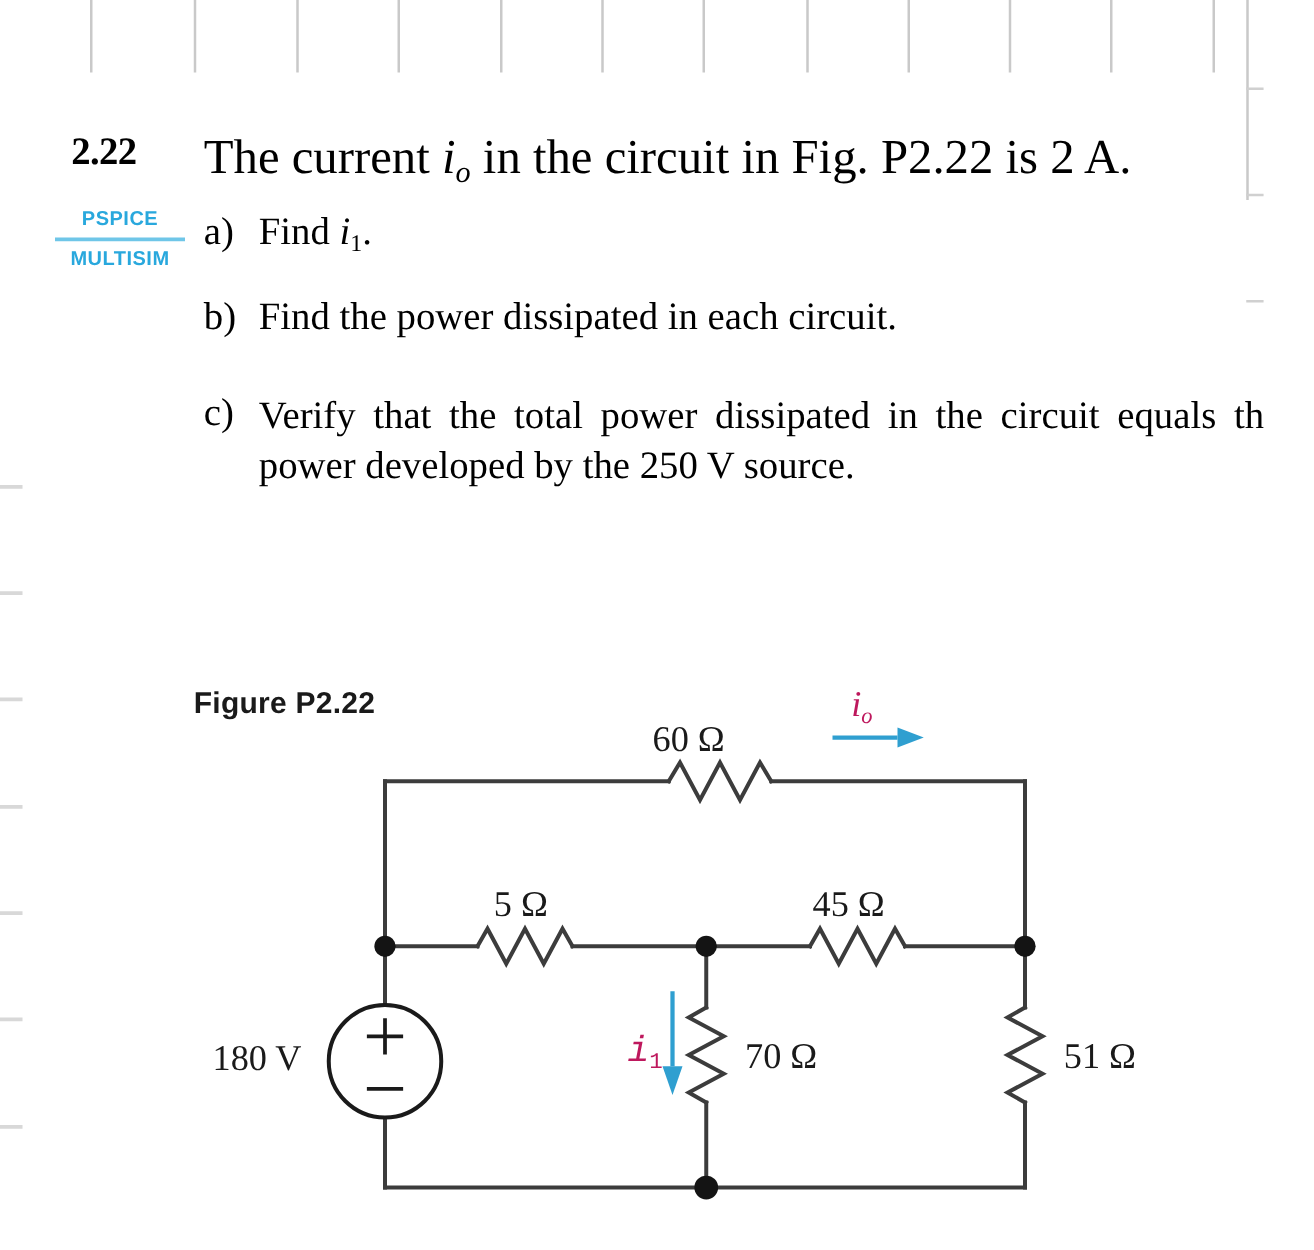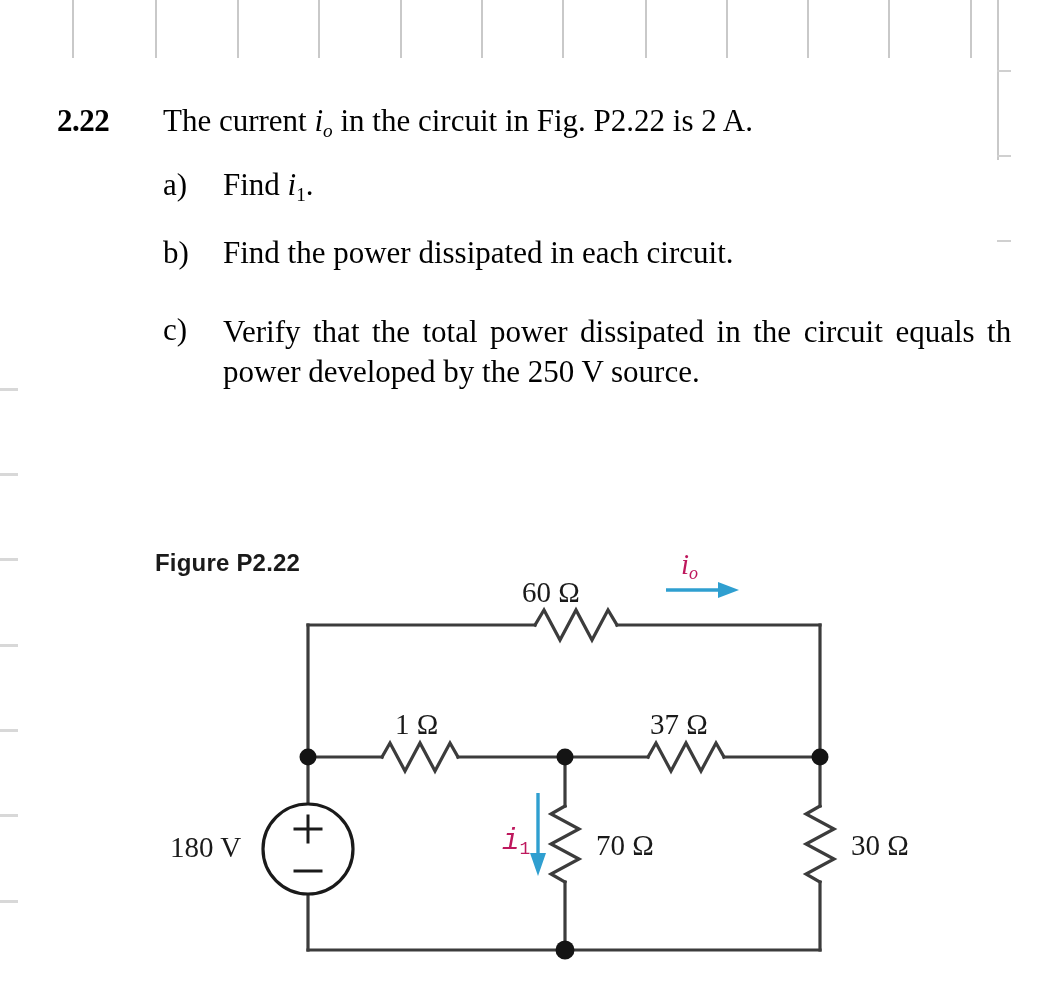--- a/index.html
+++ b/index.html
@@ -54,21 +54,21 @@
     left: 57px;
     top: 103px;
     font-weight: bold;
     font-size: 31px;
     letter-spacing: -0.5px;
   }
   .stem {
     position: absolute;
     left: 163px;
     top: 103px;
-    font-size: 31px;
+    font-size: 39px;
     white-space: nowrap;
   }
 
   .badge {
     position: absolute;
     left: 44px;
     top: 168px;
     width: 104px;
     text-align: center;
     font-family: "Liberation Sans", sans-serif;
@@ -89,21 +89,21 @@
     font-size: 31px;
   }
   .item .marker {
     position: absolute;
     left: 0;
     top: 0;
     width: 44px;
   }
   .item .body {
     display: block;
-    margin-left: 60px;
+    margin-left: 44px;
   }
   .item-a { left: 163px; top: 167px; width: 500px; }
   .item-b { left: 163px; top: 235px; width: 860px; }
   .item-c { left: 163px; top: 312px; width: 862px; }
   .item-c .body {
     text-align: justify;
     line-height: 1.30;
   }
 
   i.var { font-style: italic; }
@@ -172,20 +172,25 @@
   <div class="scan-tick-left" style="top:558px;"></div>
   <div class="scan-tick-left" style="top:644px;"></div>
   <div class="scan-tick-left" style="top:729px;"></div>
   <div class="scan-tick-left" style="top:814px;"></div>
   <div class="scan-tick-left" style="top:900px;"></div>
 
   <div class="prob-num">2.22</div>
 
   <div class="stem"><span>The current </span><i class="var">i</i><span class="sub">o</span><span> in the circuit in Fig. P2.22 is 2 A.</span></div>
 
+  <div class="badge">
+    <div>PSPICE</div>
+    <div class="rule"></div>
+    <div>MULTISIM</div>
+  </div>
 
   <div class="item item-a">
     <span class="marker">a)</span>
     <span class="body"><span>Find </span><i class="var">i</i><span class="sub sub-up">1</span><span>.</span></span>
   </div>
 
   <div class="item item-b">
     <span class="marker">b)</span>
     <span class="body">Find the power dissipated in each circuit.</span>
   </div>
@@ -244,23 +249,23 @@
         <path d="M568,34 L589,42 L568,50 Z" fill="#2f9fd0"></path>
       </g>
 
       <g>
         <path d="M388,245 L388,305" stroke="#2f9fd0" stroke-width="3.4" fill="none"></path>
         <path d="M380,305 L396,305 L388,328 Z" fill="#2f9fd0"></path>
       </g>
     </svg>
 
     <span class="lbl" style="left:372px; top:28px;">60 Ω</span>
-    <span class="lbl" style="left:245px; top:160px;">1 Ω</span>
-    <span class="lbl" style="left:500px; top:160px;">37 Ω</span>
+    <span class="lbl" style="left:245px; top:160px;">5 Ω</span>
+    <span class="lbl" style="left:500px; top:160px;">45 Ω</span>
     <span class="lbl" style="left:446px; top:281px;">70 Ω</span>
-    <span class="lbl" style="left:701px; top:281px;">30 Ω</span>
+    <span class="lbl" style="left:701px; top:281px;">51 Ω</span>
     <span class="lbl" style="left:20px; top:283px;font-family:Liberation Serif, serif;">180 V</span>
 
     <span class="lbl lbl-blue" style="left:531px; top:0px; font-style:italic;"><span>i</span><span class="sub">o</span></span>
     <span class="lbl lbl-blue" style="left:352px; top:277px; font-style:italic;font-family:Liberation Mono, monospace;"><span>i</span><span class="sub sub-up">1</span></span>
   </div>
 
 </div>
 
 </body></html>

